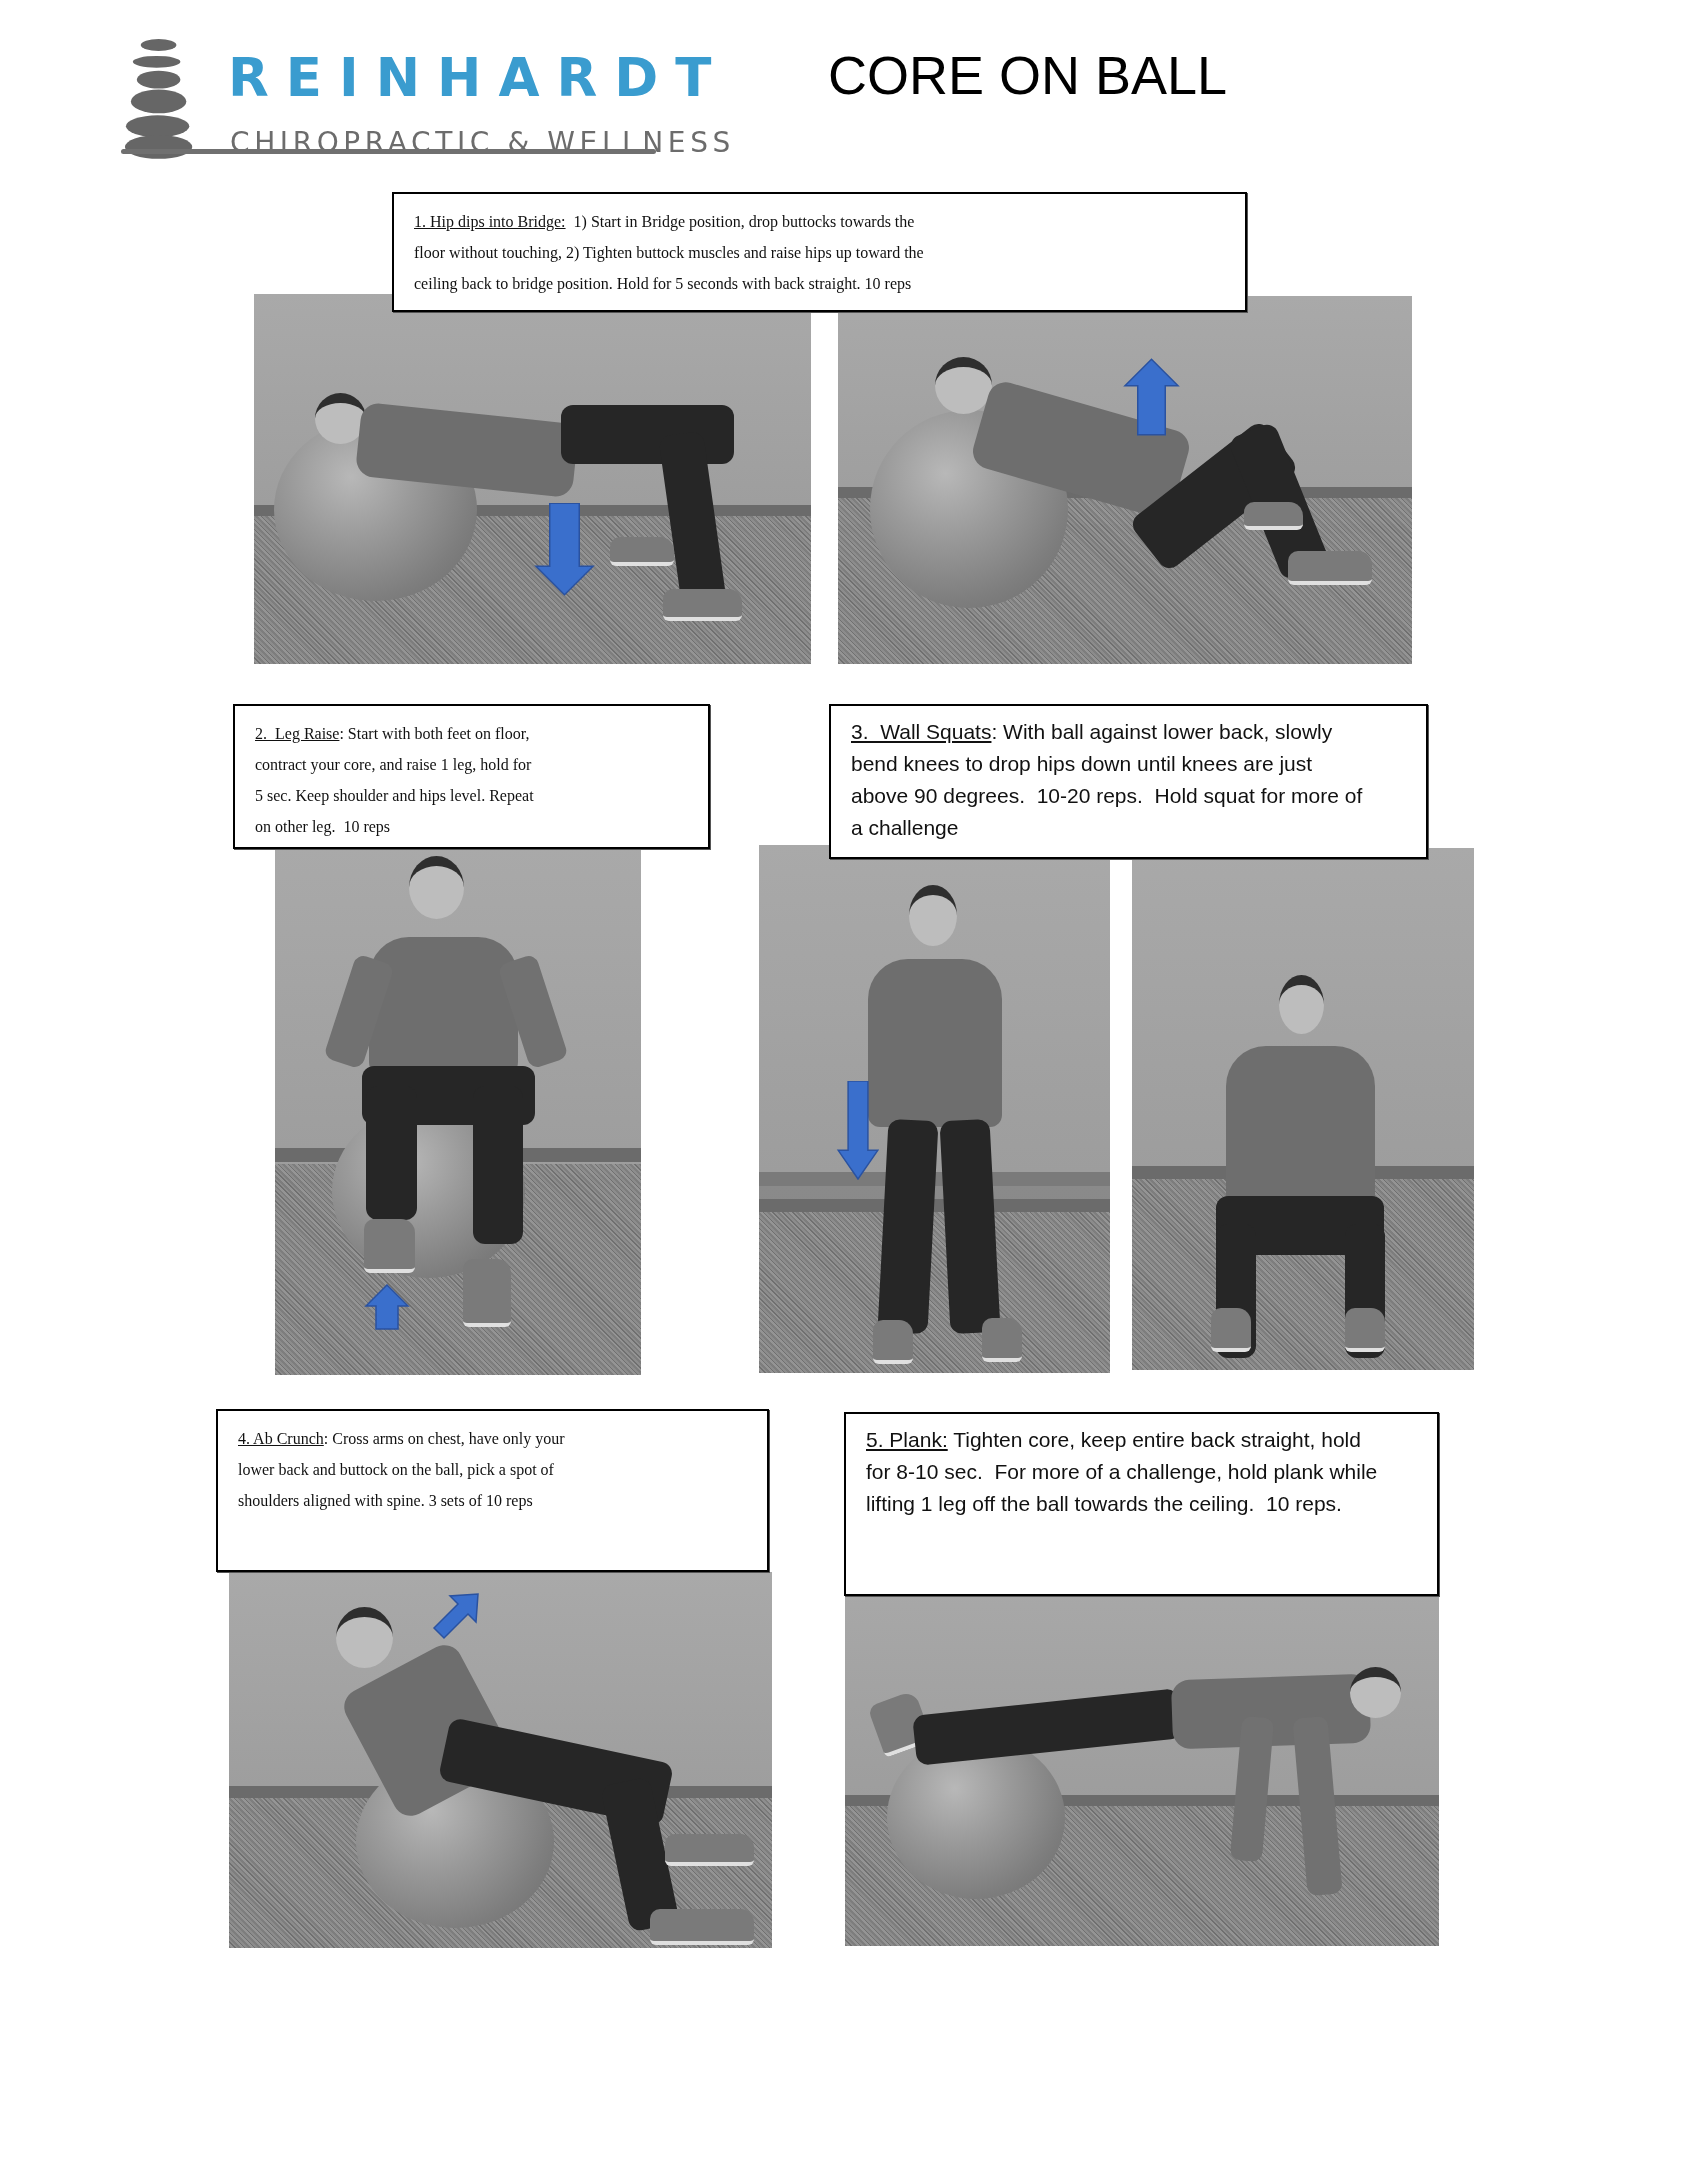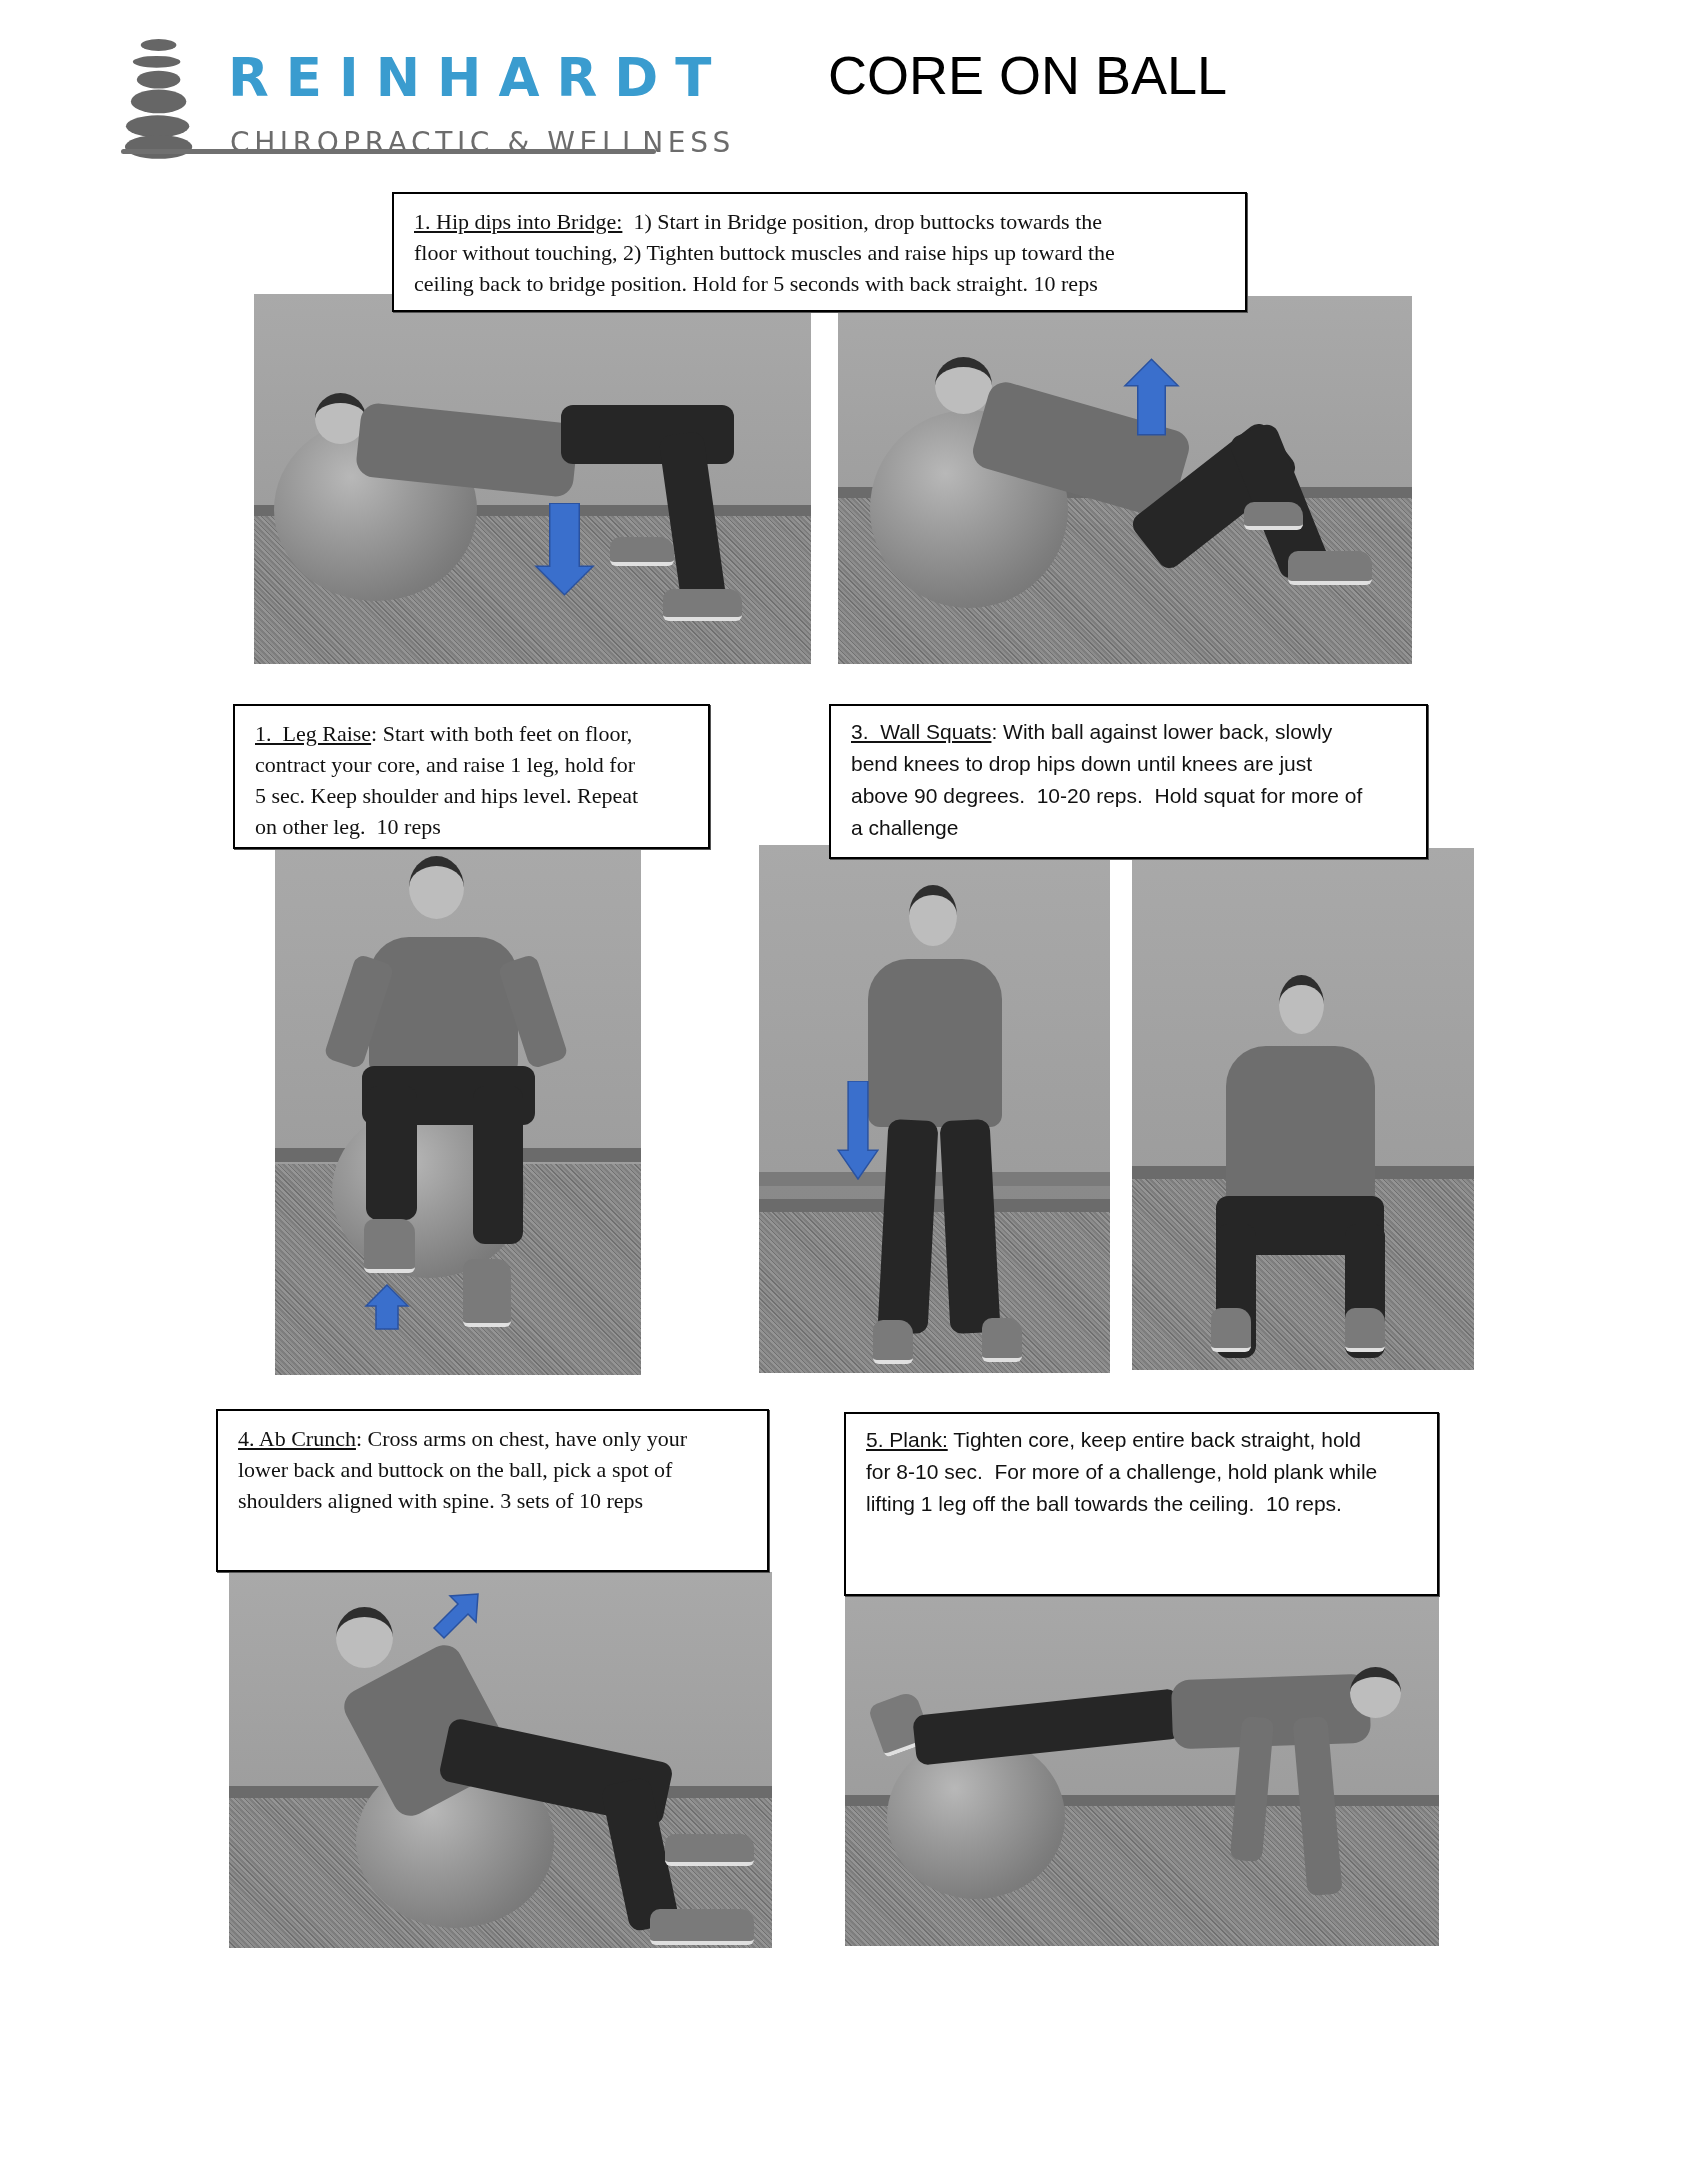--- a/index.html
+++ b/index.html
@@ -9,21 +9,21 @@
   .logo-stones { position:absolute; left:119px; top:32px; width:99px; height:129px; }
   .logo-name { position:absolute; left:228px; top:51px; font-family:"DejaVu Sans", sans-serif; font-weight:bold; font-size:53px; letter-spacing:17px; color:#3a9ccf; line-height:1; }
   .logo-sub { position:absolute; left:230px; top:129px; font-family:"DejaVu Sans", sans-serif; font-size:28px; letter-spacing:4.6px; color:#6c6c6c; line-height:1; white-space:nowrap; }
   .logo-line { position:absolute; left:121px; top:149px; width:535px; height:5px; background:#707070; border-radius:3px; }
 
   .page-title { position:absolute; left:828px; top:48px; font-family:"Liberation Sans", sans-serif; font-size:54px; color:#000; line-height:1; white-space:nowrap; }
 
   
   .box { position:absolute; background:#fff; border:2px solid #000; box-sizing:border-box; z-index:3; box-shadow:1px 1px 0 #555; }
   .box .txt { position:absolute; color:#111; }
-  .serif { font-family:"Liberation Serif", serif; font-size:22px; line-height:31px; }
+  .serif { font-family:"Liberation Serif", serif; font-size:16px; line-height:31px; }
   .sans { font-family:"Liberation Sans", sans-serif; font-size:21px; line-height:32px; }
   .u { text-decoration:underline; }
 
   
   .photo { position:absolute; overflow:hidden; z-index:1;
     background: linear-gradient(to bottom, #a9a9a9 0%, #9d9d9d 62%, #7a7a7a 62%, #7a7a7a 64.5%, #8a8a8a 64.5%, #858585 100%); }
   .photo .floor { position:absolute; left:0; right:0; bottom:0;
     background: repeating-linear-gradient(45deg, #7d7d7d 0 2px, #959595 2px 4px, #6e6e6e 4px 5px, #8c8c8c 5px 7px); opacity:.95; }
   .photo .base { position:absolute; left:0; right:0; height:3.5%; background:#6b6b6b; }
   .ball { position:absolute; border-radius:50%; background: radial-gradient(circle at 38% 32%, #b8b8b8 0%, #9a9a9a 35%, #7e7e7e 70%, #6a6a6a 100%); }
@@ -88,21 +88,21 @@
   <div class="legs" style="left:416px; top:129px; width:50px; height:153px; transform:rotate(-22deg);"></div>
   <div class="shoe" style="left:450px; top:255px; width:84px; height:30px;"></div>
   <div class="shoe" style="left:406px; top:206px; width:59px; height:24px;"></div>
   <svg class="arrow" style="left:285px; top:62px;" width="57" height="79" viewBox="0 0 58 80">
       <path d="M15 78 V28 H2 L29 1 L56 28 H43 V78 Z" fill="#3a6fcc" stroke="#2a52a0" stroke-width="1.5"></path>
     </svg>
 </div>
 
 <div class="box" style="left:233px; top:704px; width:477px; height:145px;">
   <div class="txt serif" style="left:20px; top:12px; width:446px;">
-    <div style="white-space:nowrap;"><span class="u" style="white-space:pre;">1.  Leg Raise</span><span>: Start with both feet on floor,</span></div>
+    <div style="white-space:nowrap;"><span class="u" style="white-space:pre;">2.  Leg Raise</span><span>: Start with both feet on floor,</span></div>
     <div style="white-space:nowrap;">contract your core, and raise 1 leg, hold for</div>
     <div style="white-space:nowrap;">5 sec. Keep shoulder and hips level. Repeat</div>
     <div style="white-space:pre;">on other leg.  10 reps</div>
   </div>
 </div>
 
 <div class="photo" style="left:275px; top:848px; width:366px; height:527px;" title="Seated on ball raising one foot">
   <div class="base" style="top:57%; height:2.5%;"></div>
   <div class="floor" style="top:60%;"></div>
   <div class="ball" style="left:57px; top:257px; width:193px; height:173px;"></div>

